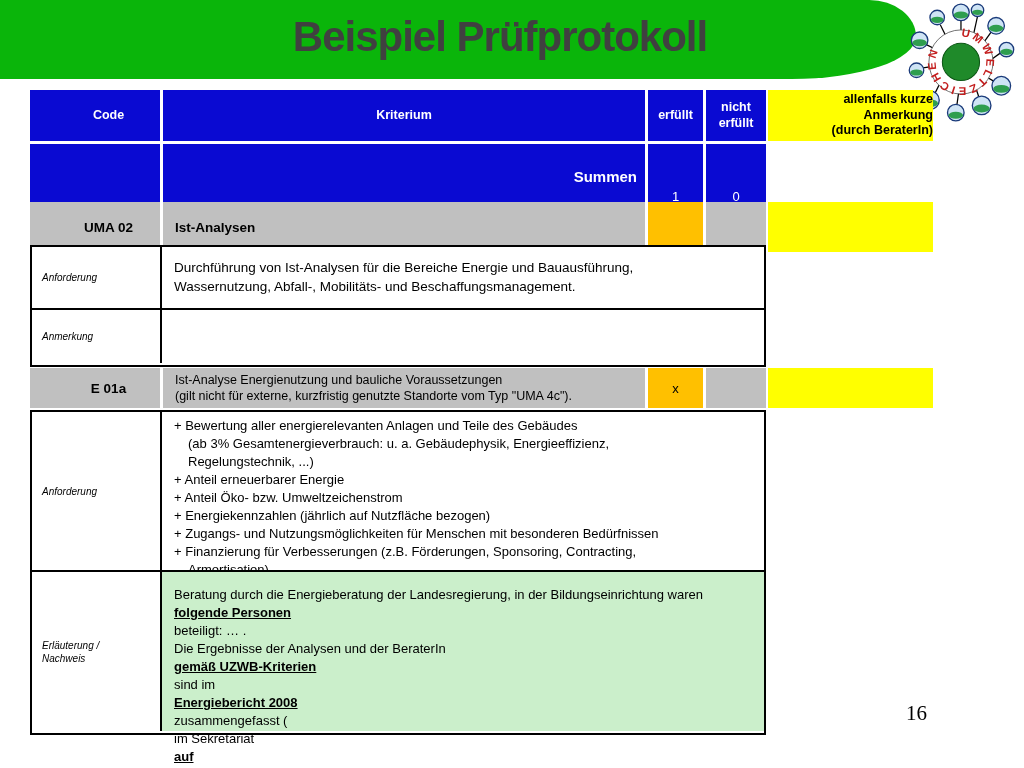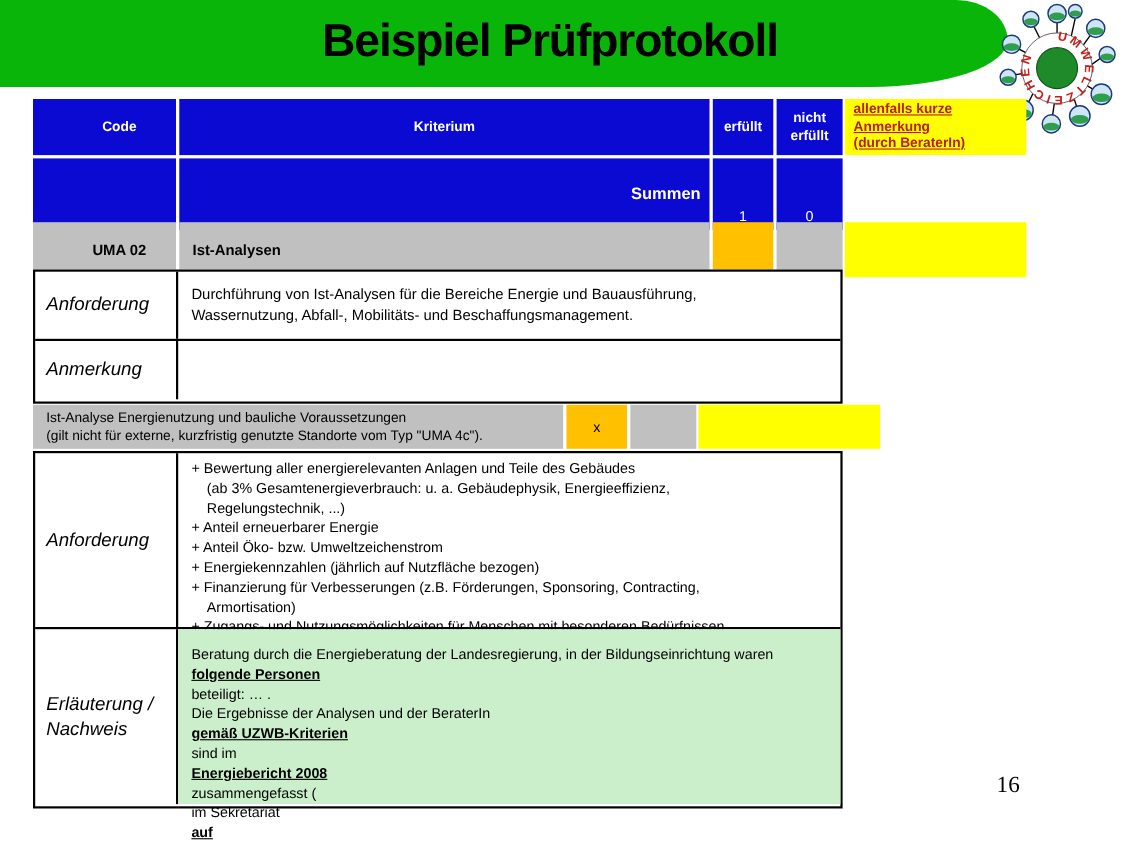--- a/index.html
+++ b/index.html
@@ -17,21 +17,21 @@
   .banner {
     position: absolute; left: 0; top: 0;
     width: 916px; height: 79px;
     background: var(--banner_green, #0ab50a);
     border-radius: 0 64px 170px 0 / 0 50px 58px 0;
     display: flex; align-items: center; justify-content: center;
   }
   .banner h1 {
     margin: -6px 0 0 84px;
     font-size: 42px; font-weight: bold; letter-spacing: -1px;
-    color: #000000;
+    color: #404040;
   }
 
   
   .logo { position: absolute; left: 906px; top: 2px; }
 
   
   .page-number {
     position: absolute; left: 906px; top: 701px;
     font-family: "Liberation Serif", serif;
     font-size: 21px;
@@ -48,21 +48,21 @@
   .col-nicht { width: 60px;  margin-right: 2px; }
   .col-anm   { width: 165px; }
 
   .blue   { background: var(--header_blue, #0a0ad2); color: #fff; }
   .yellow { background: var(--highlight_yellow, #ffff00); }
   .gray   { background: var(--row_gray, #c0c0c0); }
   .orange { background: var(--mark_orange, #ffc000); }
 
   .row-header { top: 90px; height: 51px; }
   .row-header .cell { height: 51px; font-weight: bold; font-size: 12.5px; text-align: center; white-space: pre-line; line-height: 1.25; }
-  .row-header .col-anm { text-align: left; padding-left: 8px; color: #b91c1c; text-decoration: underline; }
+  .row-header .col-anm { text-align: right; padding-left: 8px; color: #000000; }
 
   .row-summen { top: 144px; height: 55px; }
   .row-summen .cell { height: 65px; font-size: 13px; }
   .row-summen .col-krit { align-items: flex-end; justify-content: center; padding-right: 8px; font-weight: bold; font-size: 15px; }
   .row-summen .col-erf, .row-summen .col-nicht { justify-content: flex-end; align-items: center; padding-bottom: 5px; }
 
   .row-uma02 { top: 202px; height: 38px; }
   .row-uma02 .cell { height: 50px; }
   .row-e01a  { top: 368px; height: 40px; }
   .row-e01a  .cell { height: 40px; }
@@ -78,21 +78,21 @@
   }
   .box1 { top: 245px; height: 122px; }
   .box2 { top: 410px; height: 325px; }
   .b-row { display: flex; box-sizing: border-box; }
   .b-row.divider { border-bottom: 2px solid #000; }
   .b-label {
     width: 130px; flex: 0 0 130px; box-sizing: border-box;
     border-right: 2px solid #000;
     display: flex; flex-direction: column; justify-content: center;
     padding-left: 10px;
-    font-style: italic; font-size: 17px; line-height: 1.3;
+    font-style: italic; font-size: 10px; line-height: 1.3;
     white-space: pre-line;
   }
   .b-content {
     flex: 1; box-sizing: border-box;
     display: flex; flex-direction: column; justify-content: center;
     font-size: 13.5px; line-height: 1.4;
     padding: 4px 8px 4px 12px;
     white-space: pre-line;
   }
   .box1 .r1 { height: 63px; }
@@ -224,34 +224,35 @@
         <div class="b-content">Durchführung von Ist-Analysen für die Bereiche Energie und Bauausführung,
 Wassernutzung, Abfall-, Mobilitäts- und Beschaffungsmanagement.</div>
       </div>
       <div class="b-row r2">
         <div class="b-label">Anmerkung</div>
         <div class="b-content"></div>
       </div>
     </div>
 
     <div class="t-row row-e01a">
+      <div class="cell gray col-code code-label">E 01a</div>
       <div class="cell gray col-krit krit-text">Ist-Analyse Energienutzung und bauliche Voraussetzungen
 (gilt nicht für externe, kurzfristig genutzte Standorte vom Typ "UMA 4c").</div>
       <div class="cell orange col-erf mark">x</div>
       <div class="cell gray col-nicht"></div>
       <div class="cell yellow col-anm"></div>
     </div>
 
     <div class="bordered-box box2">
       <div class="b-row r1 divider">
         <div class="b-label">Anforderung</div>
         <div class="b-content bullet-list"><div class="bullet-item">+ Bewertung aller energierelevanten Anlagen und Teile des Gebäudes
 (ab 3% Gesamtenergieverbrauch: u. a. Gebäudephysik, Energieeffizienz,
-Regelungstechnik, ...)</div><div class="bullet-item">+ Anteil erneuerbarer Energie</div><div class="bullet-item">+ Anteil Öko- bzw. Umweltzeichenstrom</div><div class="bullet-item">+ Energiekennzahlen (jährlich auf Nutzfläche bezogen)</div><div class="bullet-item">+ Finanzierung für Verbesserungen (z.B. Förderungen, Sponsoring, Contracting,
-Armortisation)</div><div class="bullet-item">+ Zugangs- und Nutzungsmöglichkeiten für Menschen mit besonderen Bedürfnissen</div></div>
+Regelungstechnik, ...)</div><div class="bullet-item">+ Anteil erneuerbarer Energie</div><div class="bullet-item">+ Anteil Öko- bzw. Umweltzeichenstrom</div><div class="bullet-item">+ Energiekennzahlen (jährlich auf Nutzfläche bezogen)</div><div class="bullet-item">+ Zugangs- und Nutzungsmöglichkeiten für Menschen mit besonderen Bedürfnissen</div><div class="bullet-item">+ Finanzierung für Verbesserungen (z.B. Förderungen, Sponsoring, Contracting,
+Armortisation)</div></div>
       </div>
       <div class="b-row r2">
         <div class="b-label">Erläuterung /
 Nachweis</div>
         <div class="b-content note-cell"><span>Beratung durch die Energieberatung der Landesregierung, in der Bildungseinrichtung waren
 </span><span class="strong-underline">folgende Personen</span><span> beteiligt: … .
 Die Ergebnisse der Analysen und der BeraterIn </span><span class="strong-underline">gemäß UZWB-Kriterien</span><span> sind im
 </span><span class="strong-underline">Energiebericht 2008</span><span> zusammengefasst (</span><span> im Sekretariat </span><span class="strong-underline">auf</span></div>
       </div>
     </div>

